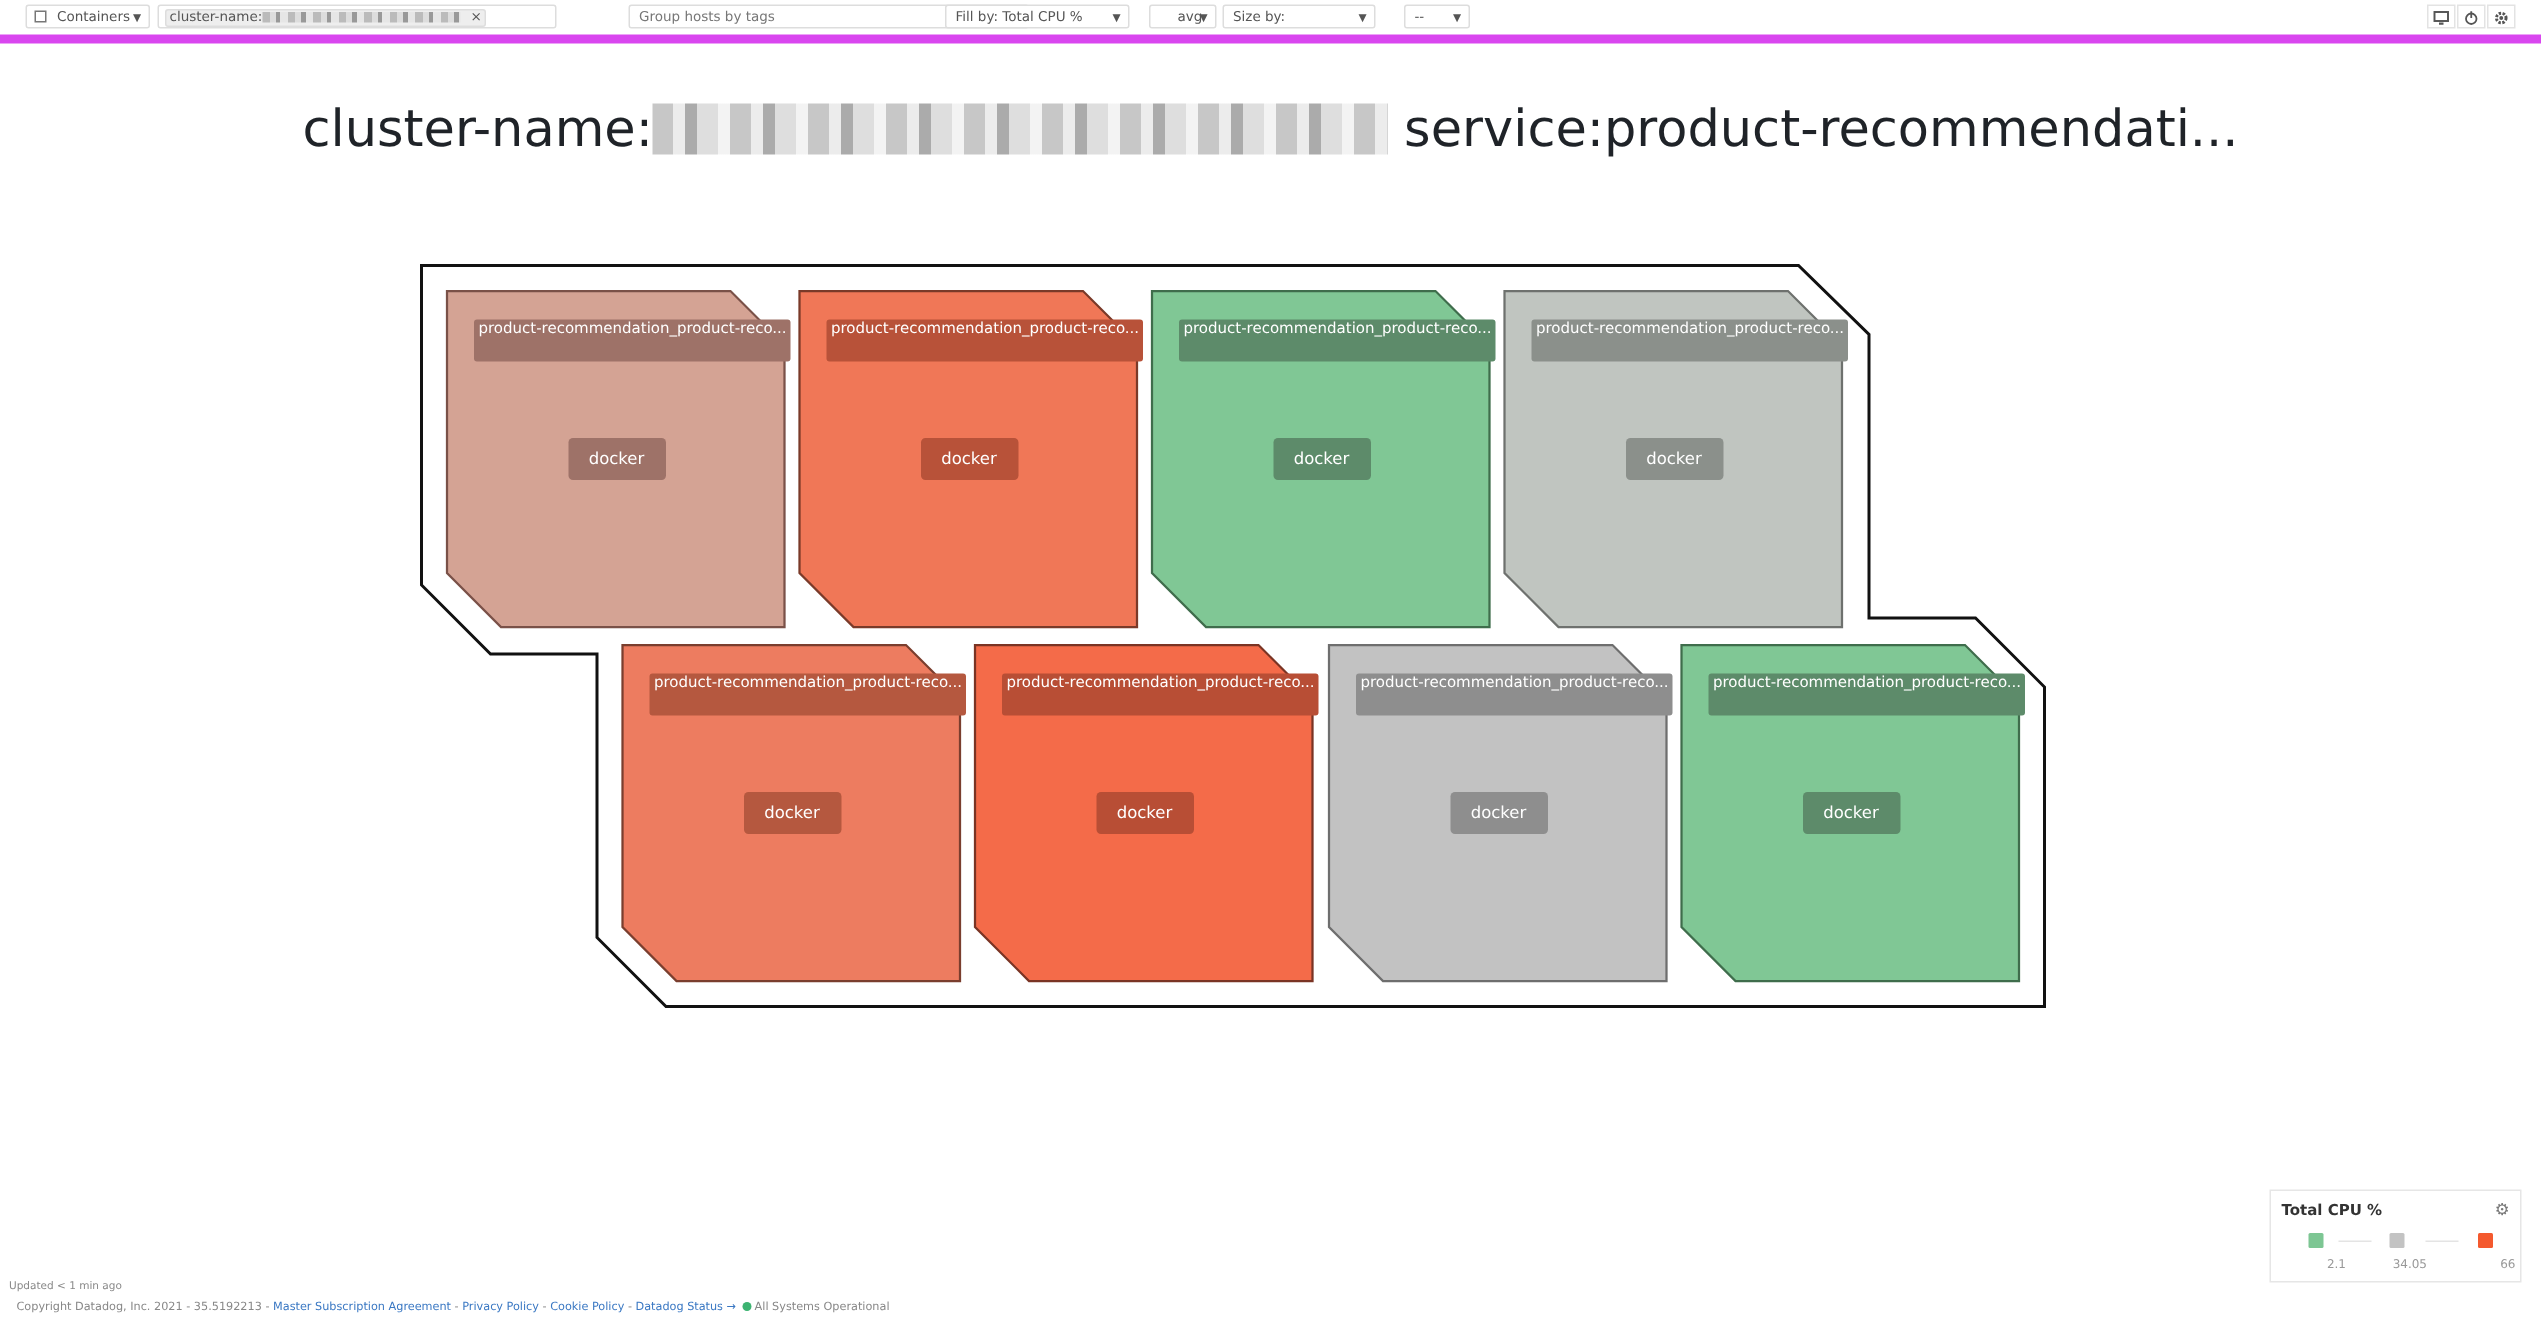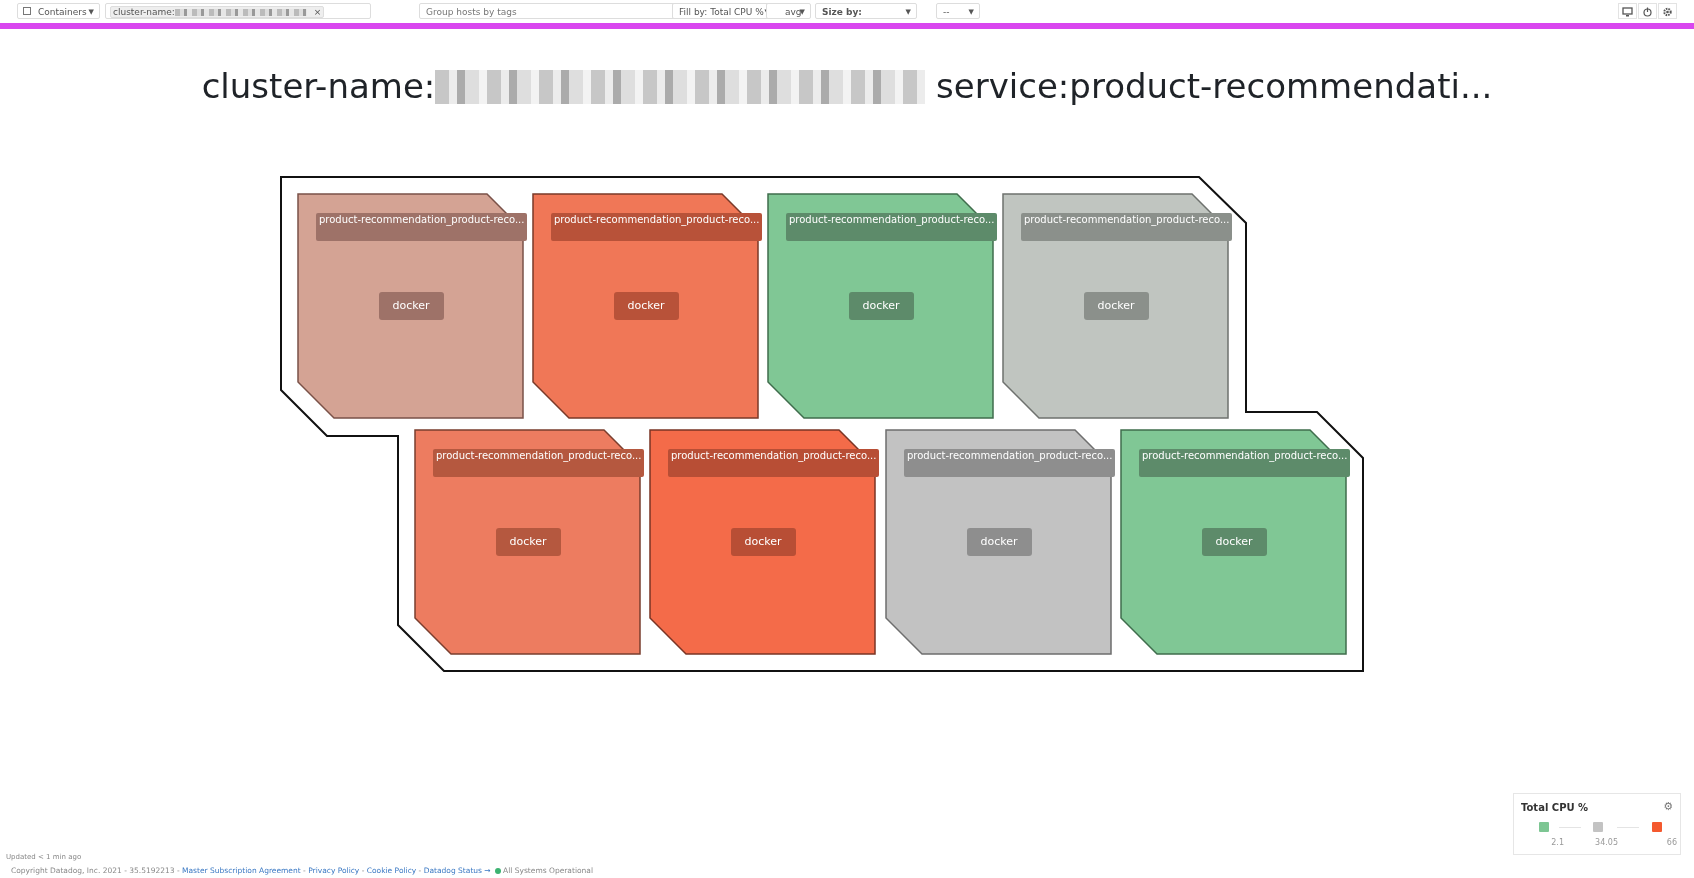--- a/index.html
+++ b/index.html
@@ -39,29 +39,29 @@
   </div>
   <div class="ctl" style="left:105px;width:266px;">
     <span class="pill">
       <span>cluster-name:</span><span class="blur"></span>
       <span style="margin-left:4px;">×</span>
     </span>
   </div>
   <div class="ctl" style="left:375px;width:267px;margin-left:44px;">
     <span style="position:absolute;left:6px;color:#777;">Group hosts by tags</span>
   </div>
-  <div class="ctl" style="left:672px;width:104px;">
+  <div class="ctl" style="left:630px;width:123px;">
     <span style="position:absolute;left:6px;">Fill by: Total CPU %</span>
     <span class="arrow">▼</span>
   </div>
   <div class="ctl" style="left:766px;width:45px;">
     <span style="position:absolute;left:18px;">avg</span>
     <span class="arrow">▼</span>
   </div>
-  <div class="ctl" style="left:815px;width:102px;font-weight:bold;">
+  <div class="ctl" style="left:815px;width:102px;">
     <span style="position:absolute;left:6px;">Size by:</span>
     <span class="arrow">▼</span>
   </div>
   <div class="ctl" style="left:936px;width:44px;">
     <span style="position:absolute;left:6px;">--</span>
     <span class="arrow">▼</span>
   </div>
   <div class="iconbtn" style="left:1618px;">
     <svg width="17" height="14" viewBox="0 0 17 14">
         <rect x="4" y="3" width="9" height="6" fill="none" stroke="#555" stroke-width="1.3"></rect>

